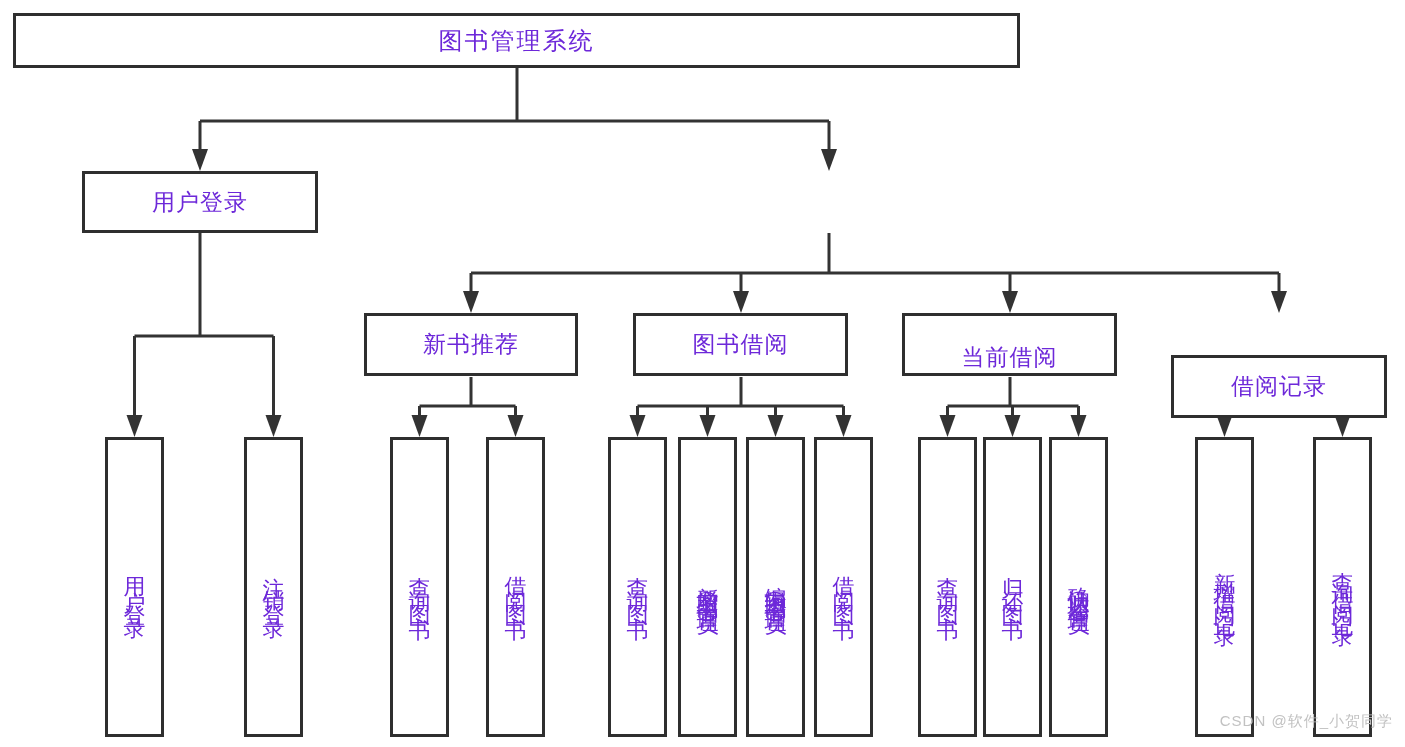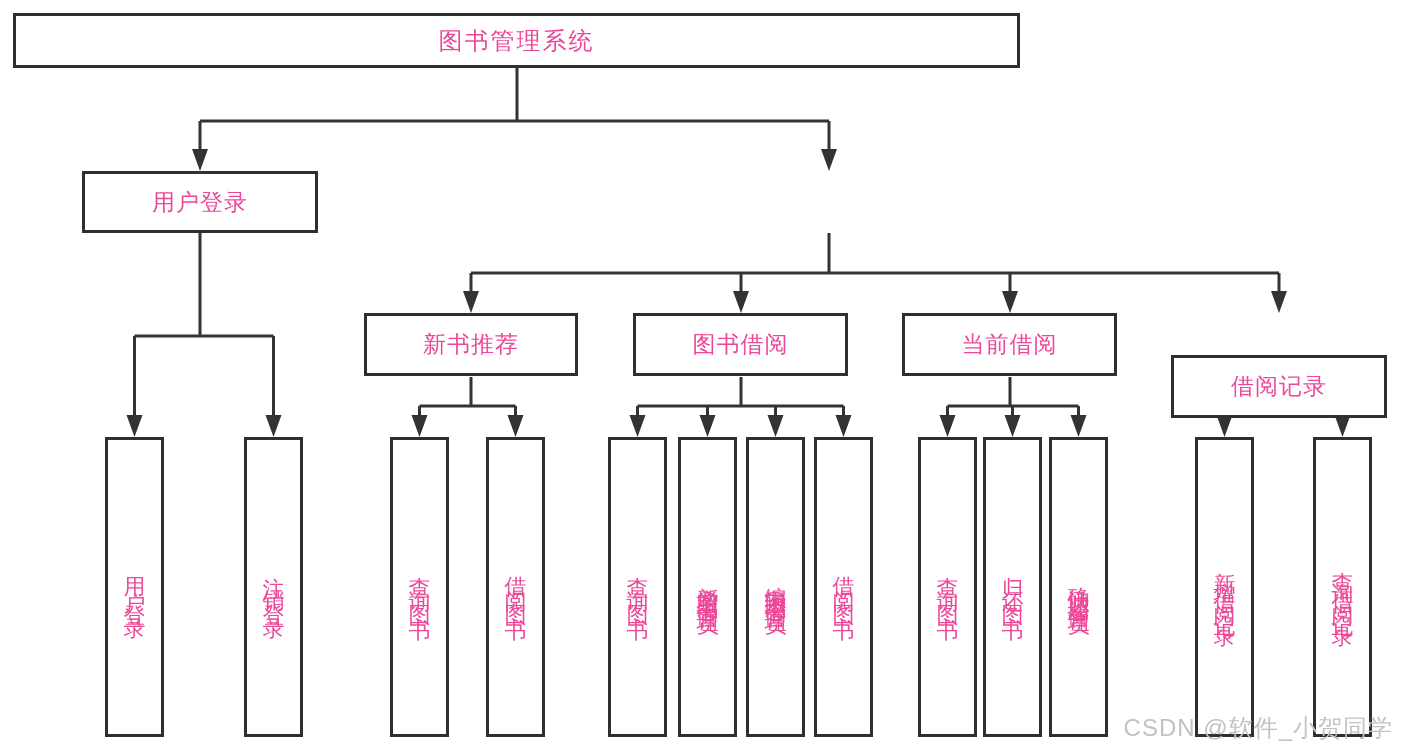--- a/index.html
+++ b/index.html
@@ -32,21 +32,21 @@
     stroke: none;
   }
   .box {
     position: absolute;
     box-sizing: border-box;
     border: 3px solid #2f2f2f;
     background: #ffffff;
     display: flex;
     align-items: center;
     justify-content: center;
-    color: #ec4899;
+    color: #6d28d9;
   }
   .h-label {
     font-size: 23px;
     letter-spacing: 1px;
     white-space: nowrap;
   }
   .root-box .h-label {
     font-size: 24px;
     letter-spacing: 2px;
   }
@@ -62,21 +62,21 @@
     line-height: 1.1;
     white-space: nowrap;
   }
   .leaf .v-label.sp-s { letter-spacing: 14px; }
   .leaf .v-label.sp-m { letter-spacing: 11px; }
   .leaf .v-label.sp-l { letter-spacing: 4px; }
   .watermark {
     position: absolute;
     right: 12px;
     top: 712px;
-    font-size: 24px;
+    font-size: 15px;
     color: #c2c2c2;
     letter-spacing: 1px;
     white-space: nowrap;
     z-index: 5;
   }
 </style>
 </head>
 <body>
 
 <div class="canvas">
@@ -131,21 +131,21 @@
   <div class="box" style="left:82px; top:171px; width:236px; height:62px;">
     <span class="h-label">用户登录</span>
   </div>
 
   <div class="box" style="left:364px; top:313px; width:214px; height:63px;">
     <span class="h-label">新书推荐</span>
   </div>
   <div class="box" style="left:633px; top:313px; width:215px; height:63px;">
     <span class="h-label">图书借阅</span>
   </div>
-  <div class="box" style="left:902px; top:313px; width:215px; height:63px;">
+  <div class="box" style="left:902px; top:313px; width:215px; height:63px;align-items:flex-end;">
     <span class="h-label">当前借阅</span>
   </div>
   <div class="box" style="left:1171px; top:313px; width:216px; height:63px;margin-top:42px;">
     <span class="h-label">借阅记录</span>
   </div>
 
   <div class="box leaf" style="left:105px;">
     <span class="v-label sp-s">用户登录</span>
   </div>
   <div class="box leaf" style="left:244px;">

